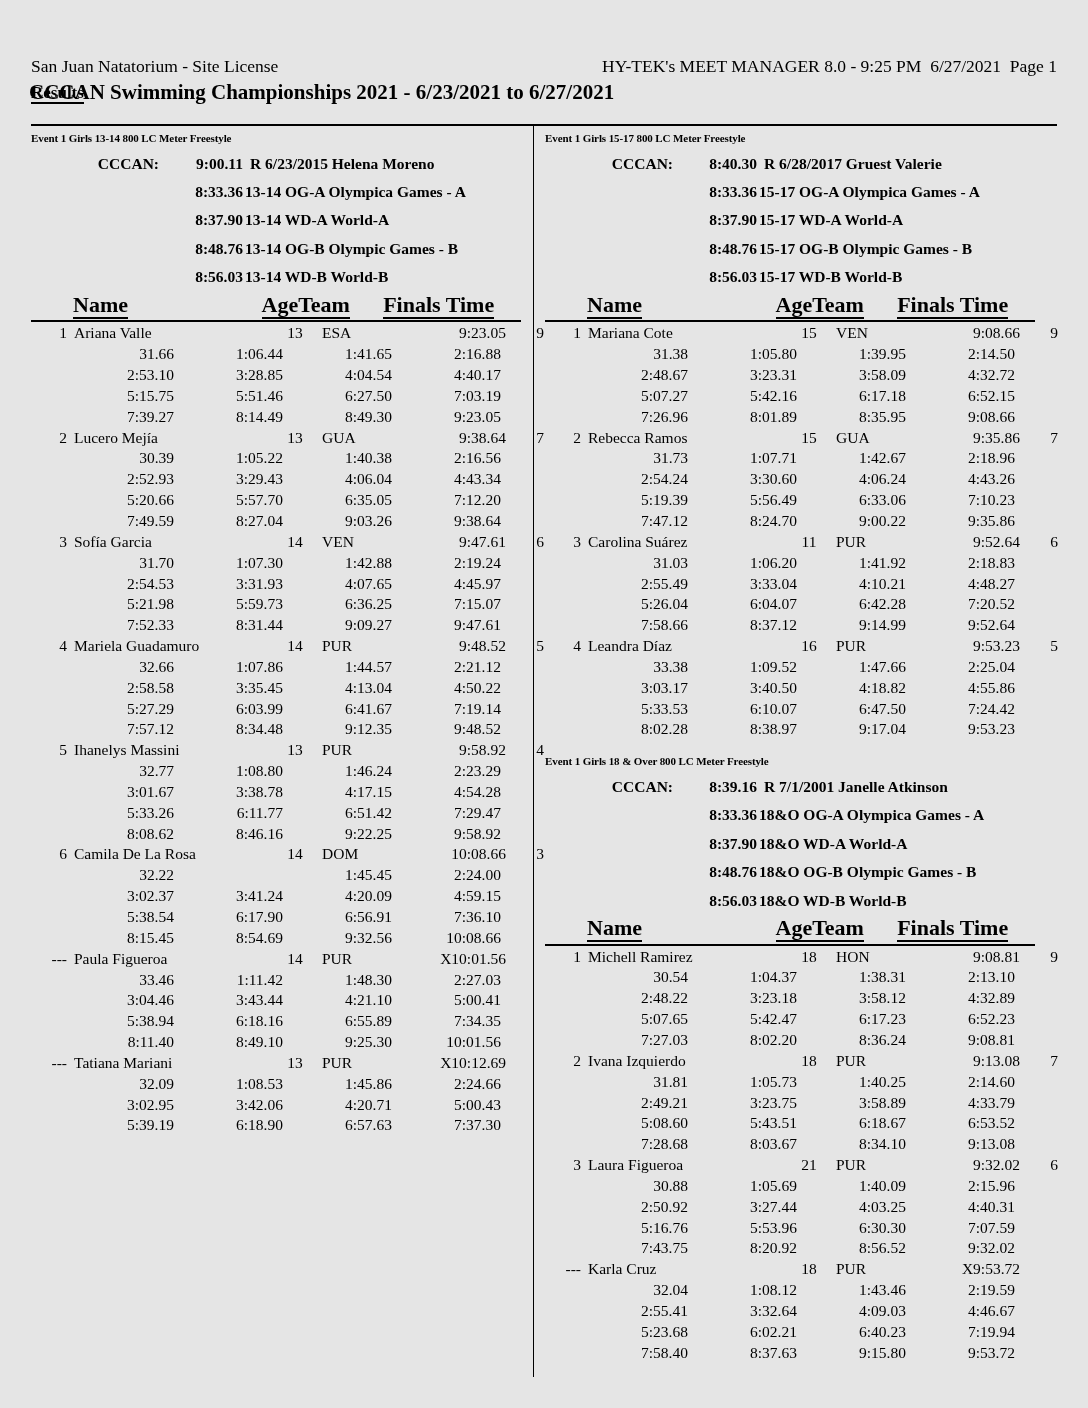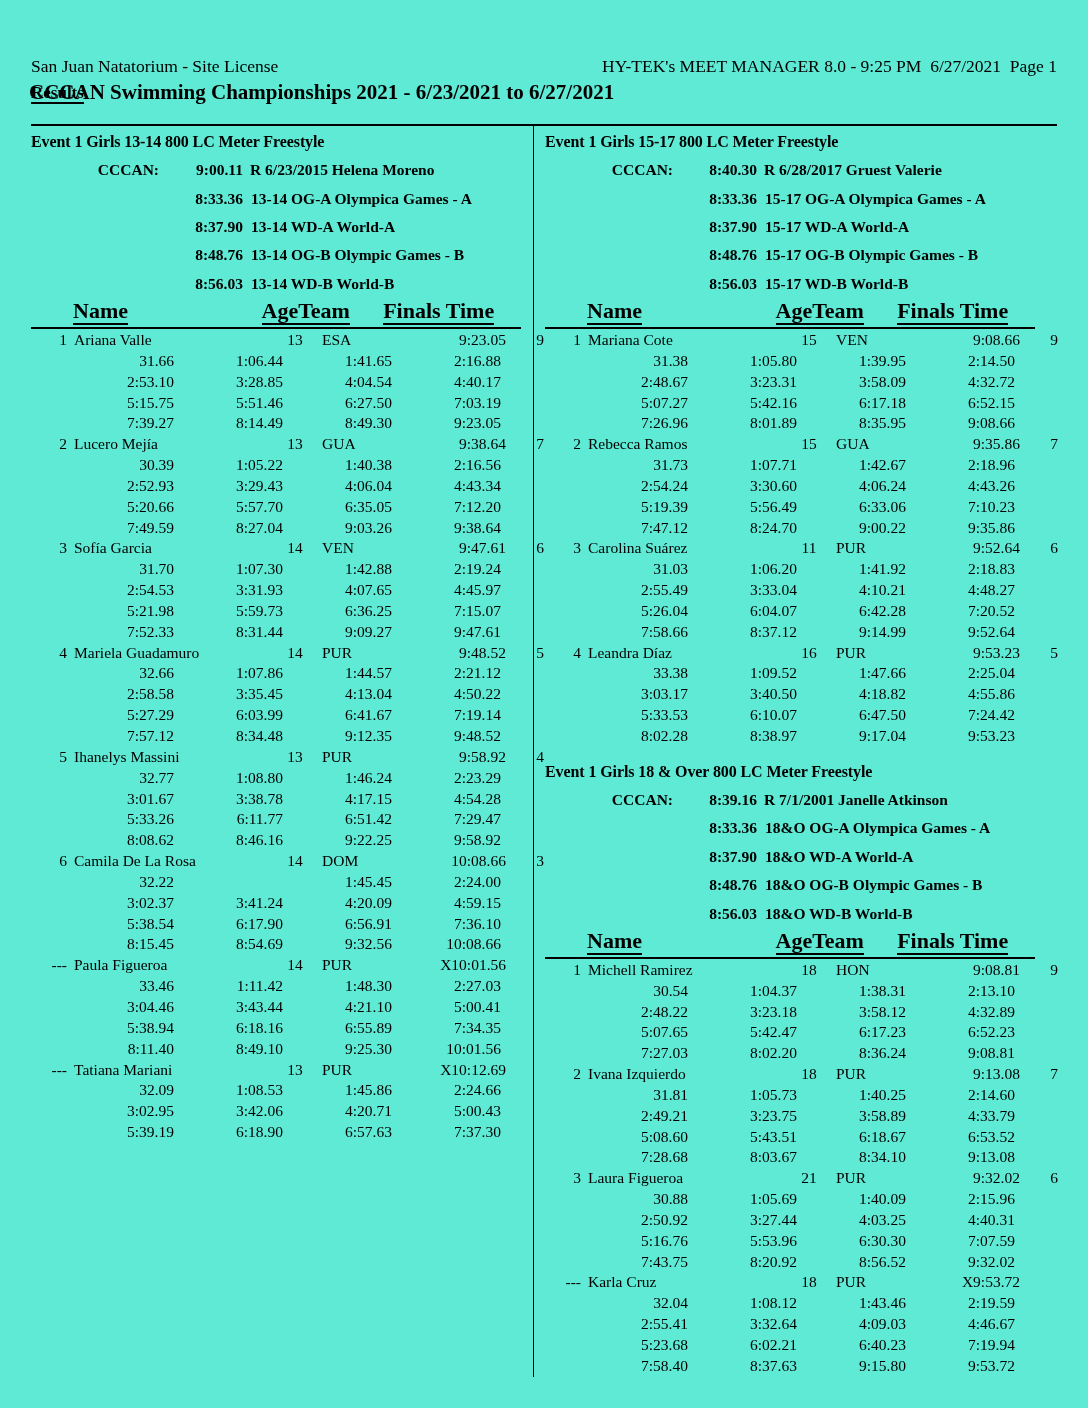--- a/index.html
+++ b/index.html
@@ -4,21 +4,21 @@
 <style>
   html, body {
     margin: 0;
     padding: 0;
     background: #ffffff;
   }
   .page {
     position: relative;
     width: 1088px;
     height: 1408px;
-    background: #5eead4;
+    background: #e5e5e5;
     font-family: "Liberation Serif", "DejaVu Serif", serif;
     color: #000000;
     overflow: hidden;
   }
 
   
   .topbar {
     position: absolute;
     left: 31px;
     top: 56px;
@@ -76,21 +76,21 @@
     width: 500px;
   }
   .col-left  { left: 31px; }
   .col-right { left: 545px; }
 
   
   .event { margin-bottom: 0px; }
   .event + .event { margin-top: 14px; }
 
   .event-title {
-    font-size: 16px;
+    font-size: 11px;
     font-weight: bold;
     letter-spacing: -0.1px;
     line-height: 1.32;
     white-space: nowrap;
   }
 
   .std-row {
     font-size: 15.5px;
     font-weight: bold;
     line-height: 1.32;
@@ -104,21 +104,21 @@
     padding-right: 6px;
     flex: none;
   }
   .std-row .std-time {
     width: 78px;
     text-align: right;
     flex: none;
     font-family: Liberation Serif, serif;
   }
   .std-row .std-desc {
-    padding-left: 8px;
+    padding-left: 2px;
     flex: 1 1 auto;
   }
   .std-row .std-desc.rec { padding-left: 7px; }
 
   
   .res-head {
     display: flex;
     font-size: 22px;
     font-weight: bold;
     line-height: 1.3;

